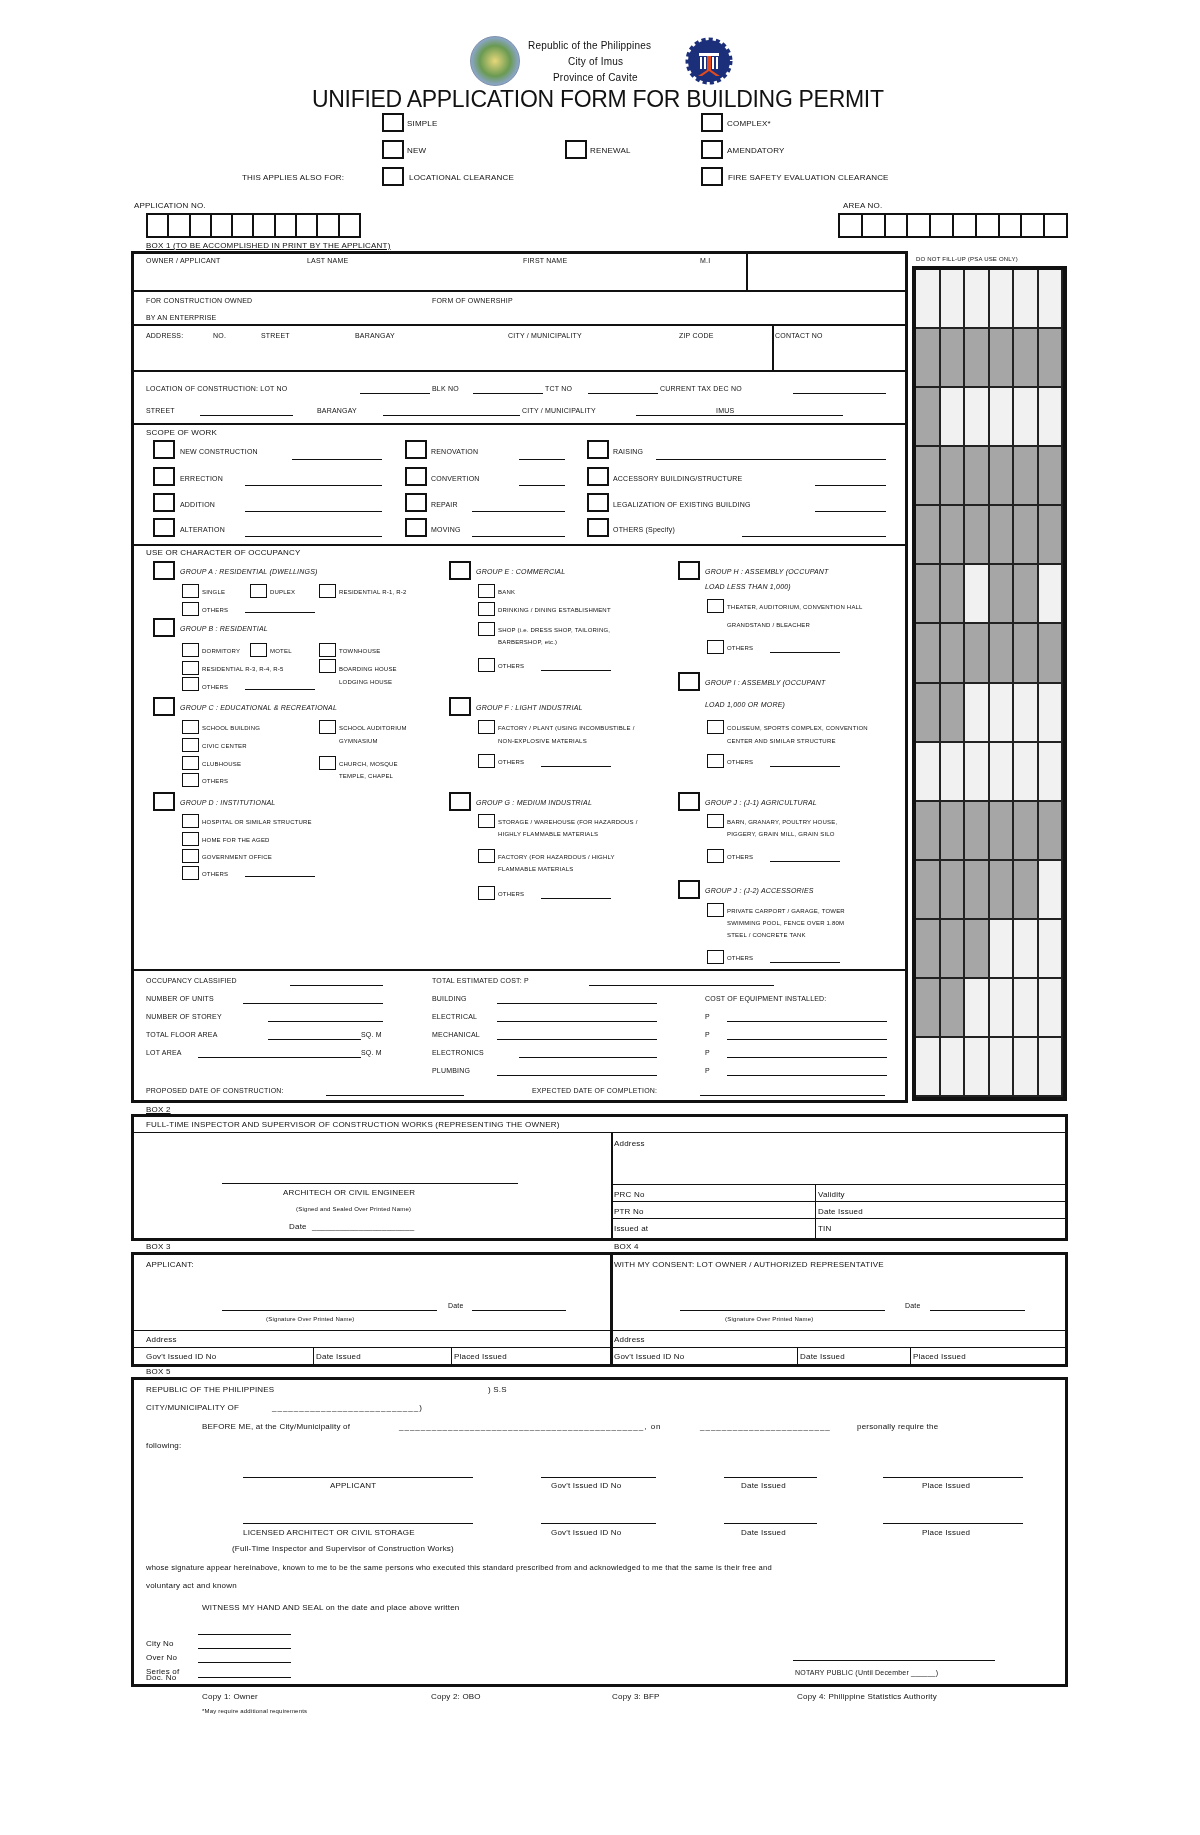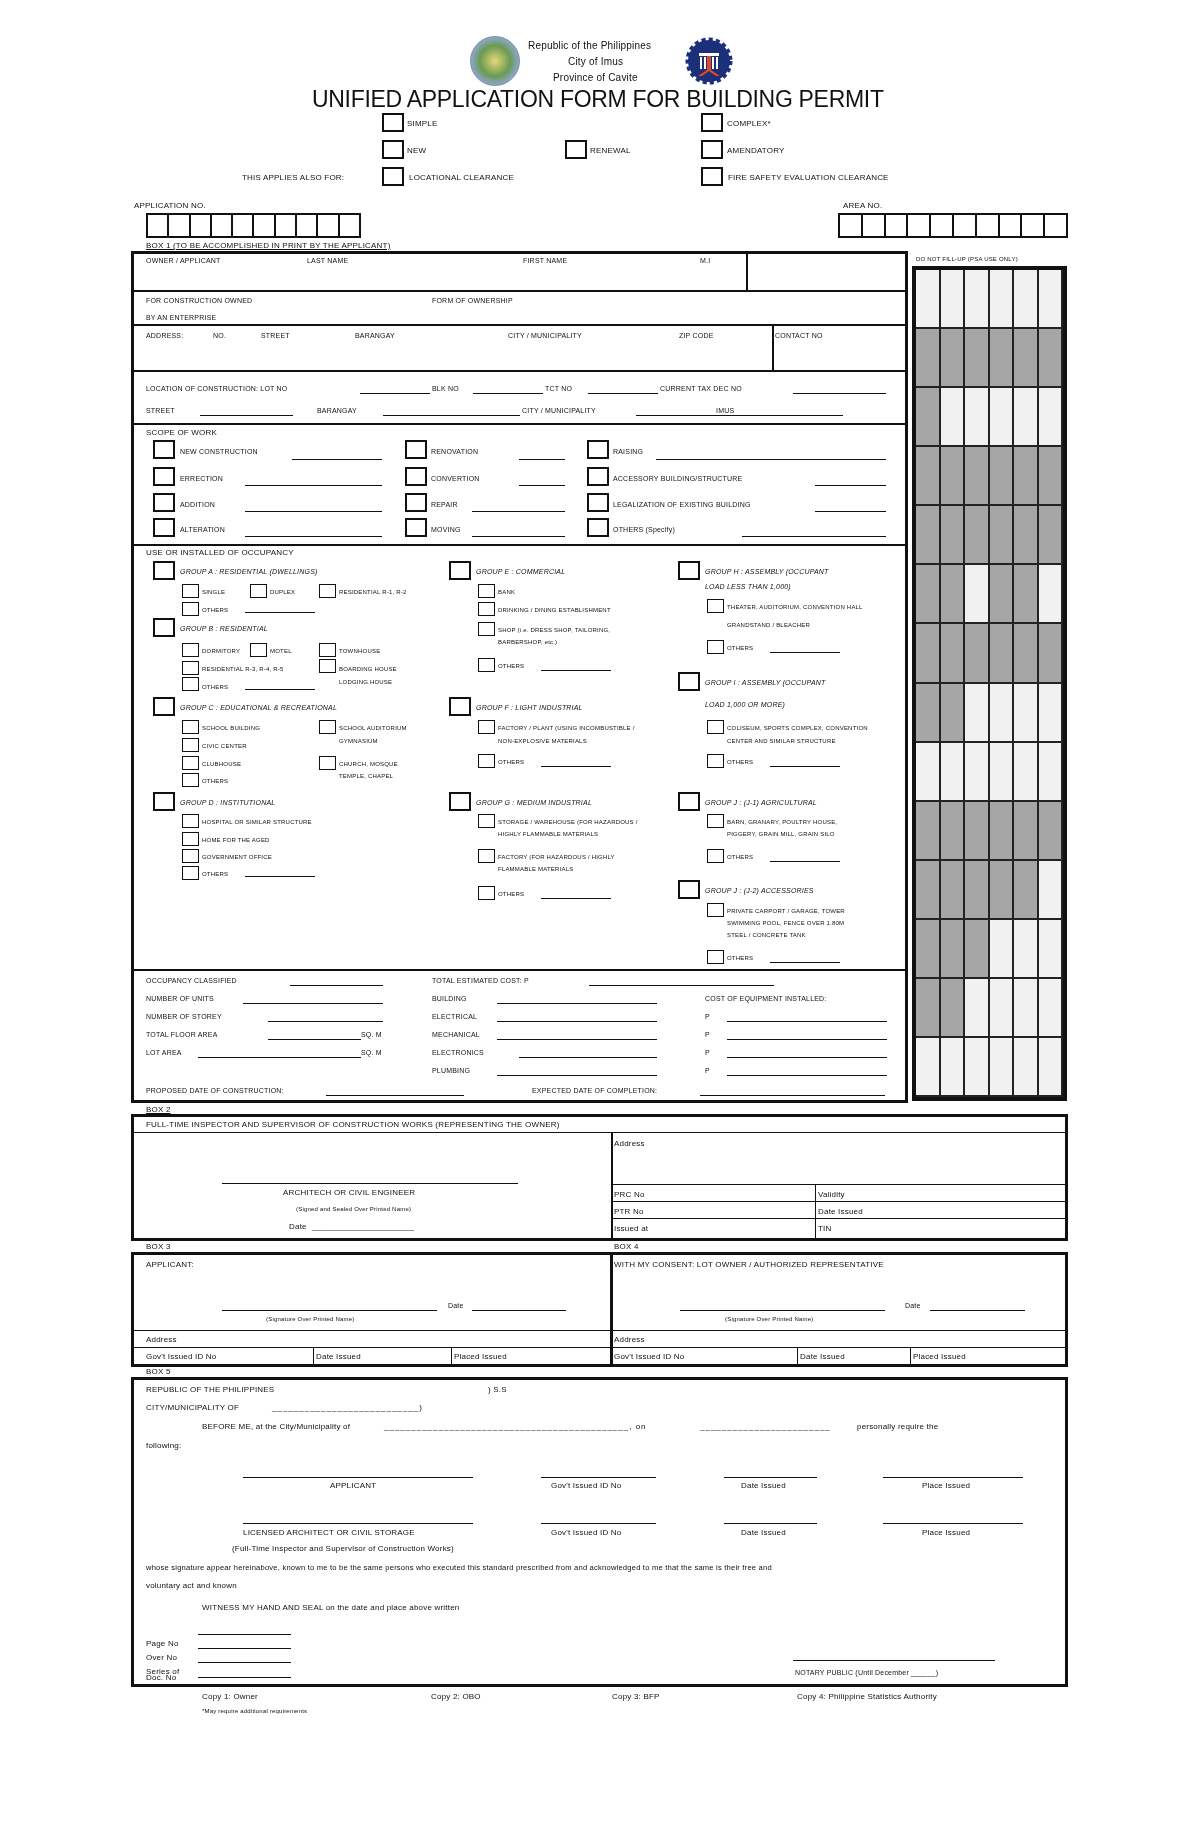--- a/index.html
+++ b/index.html
@@ -174,21 +174,21 @@
 <div class="t t7" style="left:613px;top:473px;">ACCESSORY BUILDING/STRUCTURE</div>
 <div class="line" style="left:815px;top:485px;width:71px;"></div>
 <div class="cb cb-lg" style="left:587px;top:493px;"></div>
 <div class="t t7" style="left:613px;top:499px;">LEGALIZATION OF EXISTING BUILDING</div>
 <div class="line" style="left:815px;top:511px;width:71px;"></div>
 <div class="cb cb-lg" style="left:587px;top:518px;"></div>
 <div class="t t7" style="left:613px;top:524px;">OTHERS (Specify)</div>
 <div class="line" style="left:742px;top:536px;width:144px;"></div>
 <div class="hr" style="left:131px;top:544px;width:777px;"></div>
 
-<div class="t t8" style="left:146px;top:547px;">USE OR INSTALLED OF OCCUPANCY</div>
+<div class="t t8" style="left:146px;top:547px;">USE OR CHARACTER OF OCCUPANCY</div>
 
 <div class="cb cb-lg" style="left:153px;top:561px;"></div>
 <div class="t t7 it" style="left:180px;top:566px;">GROUP A : RESIDENTIAL (DWELLINGS)</div>
 <div class="cb cb-sm" style="left:182px;top:584px;"></div>
 <div class="t t6" style="left:202px;top:587px;">SINGLE</div>
 <div class="cb cb-sm" style="left:250px;top:584px;"></div>
 <div class="t t6" style="left:270px;top:587px;">DUPLEX</div>
 <div class="cb cb-sm" style="left:319px;top:584px;"></div>
 <div class="t t6" style="left:339px;top:587px;">RESIDENTIAL R-1, R-2</div>
 <div class="cb cb-sm" style="left:182px;top:602px;"></div>
@@ -499,21 +499,21 @@
 <div class="vr" style="left:910px;top:1347px;height:18px;border-left-width:1px;"></div>
 <div class="t t8" style="left:913px;top:1351px;">Placed Issued</div>
 
 <div class="t t8" style="left:146px;top:1366px;">BOX 5</div>
 <div class="box" style="left:131px;top:1377px;width:937px;height:310px;"></div>
 <div class="t t8" style="left:146px;top:1384px;">REPUBLIC OF THE PHILIPPINES</div>
 <div class="t t8" style="left:488px;top:1384px;">) S.S</div>
 <div class="t t8" style="left:146px;top:1402px;">CITY/MUNICIPALITY OF</div>
 <div class="t t8 dash" style="left:272px;top:1402px;">___________________________)</div>
 <div class="t t8" style="left:202px;top:1421px;">BEFORE ME, at the City/Municipality of</div>
-<div class="t t8 dash" style="left:384px;top:1421px;">_____________________________________________, on</div>
+<div class="t t8 dash" style="left:399px;top:1421px;">_____________________________________________, on</div>
 <div class="t t8 dash" style="left:700px;top:1421px;">________________________</div>
 <div class="t t8" style="left:857px;top:1421px;">personally require the</div>
 <div class="t t8" style="left:146px;top:1440px;">following:</div>
 
 <div class="line" style="left:243px;top:1477px;width:230px;"></div>
 <div class="t t8" style="left:330px;top:1480px;">APPLICANT</div>
 <div class="line" style="left:541px;top:1477px;width:115px;"></div>
 <div class="t t8" style="left:551px;top:1480px;">Gov't Issued ID No</div>
 <div class="line" style="left:724px;top:1477px;width:93px;"></div>
 <div class="t t8" style="left:741px;top:1480px;">Date Issued</div>
@@ -529,21 +529,21 @@
 <div class="line" style="left:883px;top:1523px;width:140px;"></div>
 <div class="t t8" style="left:922px;top:1527px;">Place Issued</div>
 <div class="t t8" style="left:232px;top:1543px;">(Full-Time Inspector and Supervisor of Construction Works)</div>
 
 <div class="t t8" style="left:146px;top:1562px;font-size:7.6px;">whose signature appear hereinabove, known to me to be the same persons who executed this standard prescribed from and acknowledged to me that the same is their free and</div>
 <div class="t t8" style="left:146px;top:1580px;">voluntary act and known</div>
 <div class="t t8" style="left:202px;top:1602px;">WITNESS MY HAND AND SEAL on the date and place above written</div>
 
 <div class="t t8" style="left:146px;top:1672px;">Doc. No</div>
 <div class="line" style="left:198px;top:1634px;width:93px;"></div>
-<div class="t t8" style="left:146px;top:1638px;">Page No</div>
+<div class="t t8" style="left:146px;top:1638px;">City No</div>
 <div class="line" style="left:198px;top:1648px;width:93px;"></div>
 <div class="t t8" style="left:146px;top:1652px;">Over No</div>
 <div class="line" style="left:198px;top:1662px;width:93px;"></div>
 <div class="t t8" style="left:146px;top:1666px;">Series of</div>
 <div class="line" style="left:198px;top:1677px;width:93px;"></div>
 
 <div class="line" style="left:793px;top:1660px;width:202px;"></div>
 <div class="t t7" style="left:795px;top:1667px;">NOTARY PUBLIC (Until December ______)</div>
 
 <div class="t t8" style="left:202px;top:1691px;">Copy 1: Owner</div>

